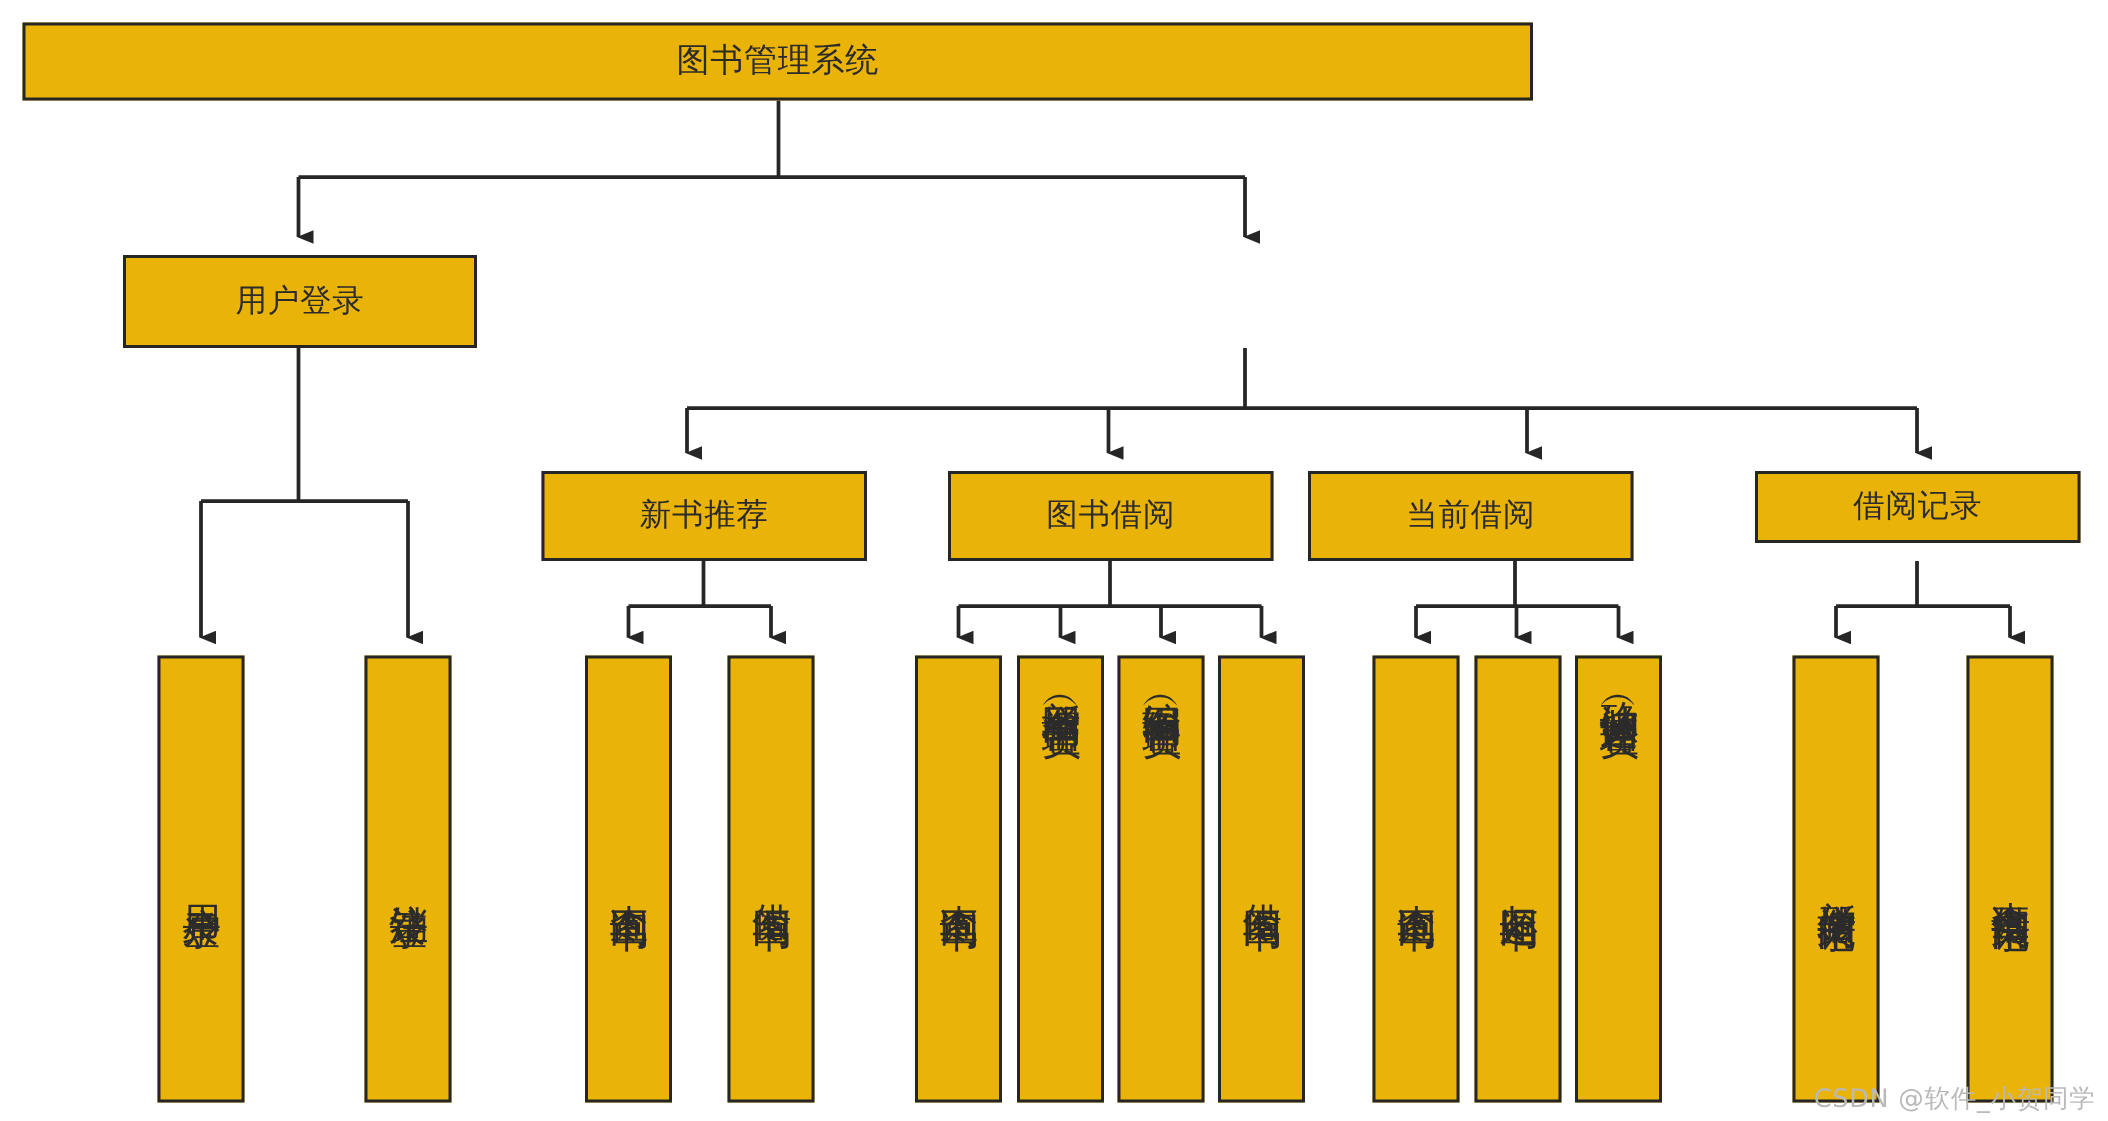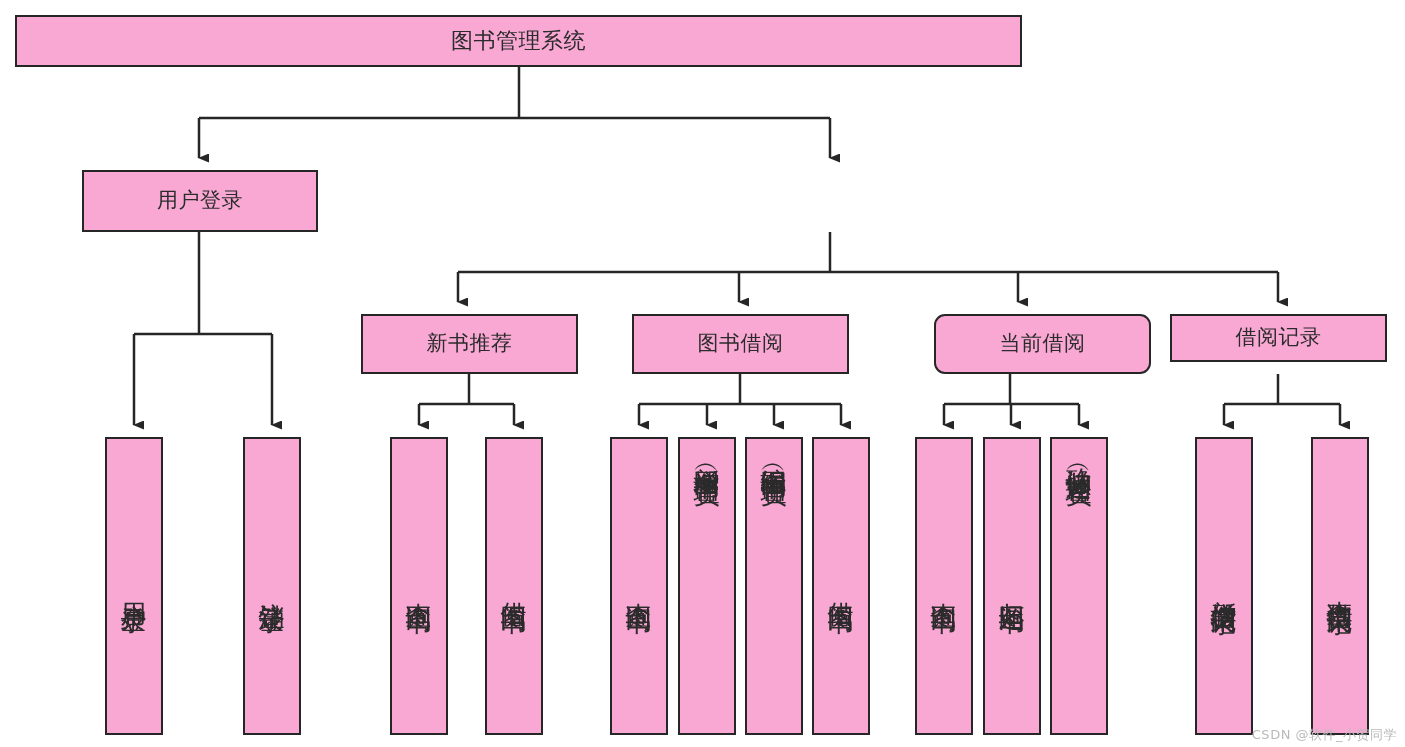--- a/index.html
+++ b/index.html
@@ -23,21 +23,21 @@
     left: 0;
     top: 0;
     width: 1405px;
     height: 747px;
     pointer-events: none;
   }
   .node {
     position: absolute;
     box-sizing: border-box;
     border: 2.5px solid #262626;
-    background: #f9a8d4;
+    background: #eab308;
     display: flex;
     align-items: center;
     justify-content: center;
     color: #2b2b2b;
   }
   .node .label {
     display: block;
     text-align: center;
     line-height: 1.12;
     letter-spacing: 0.5px;
@@ -66,21 +66,21 @@
   }
   
   .node.vert.centered {
     align-items: center;
     padding-top: 0;
   }
   #watermark {
     position: absolute;
     right: 8px;
     bottom: 3px;
-    font-size: 13px;
+    font-size: 17px;
     color: #b9b9b9;
     white-space: nowrap;
     letter-spacing: 0.5px;
   }
 </style>
 </head>
 <body>
 
 <div id="diagram-canvas">
 
@@ -141,21 +141,21 @@
   <div class="node horiz" style="left:82px; top:170px; width:236px; height:62px;">
     <span class="label">用户登录</span>
   </div>
 
   <div class="node horiz" style="left:632px; top:314px; width:217px; height:60px;">
     <span class="label">图书借阅</span>
   </div>
   <div class="node horiz" style="left:361px; top:314px; width:217px; height:60px;">
     <span class="label">新书推荐</span>
   </div>
-  <div class="node horiz" style="left:934px; top:314px; width:217px; height:60px;border-radius:11px;">
+  <div class="node horiz" style="left:872px; top:314px; width:217px; height:60px;">
     <span class="label">当前借阅</span>
   </div>
   <div class="node horiz" style="left:1170px; top:314px; width:217px; height:48px;">
     <span class="label">借阅记录</span>
   </div>
 
   <div class="node vert centered" style="left:105px; top:437px; width:58px; height:298px;">
     <span class="label">用户登录</span>
   </div>
   <div class="node vert centered" style="left:243px; top:437px; width:58px; height:298px;">

